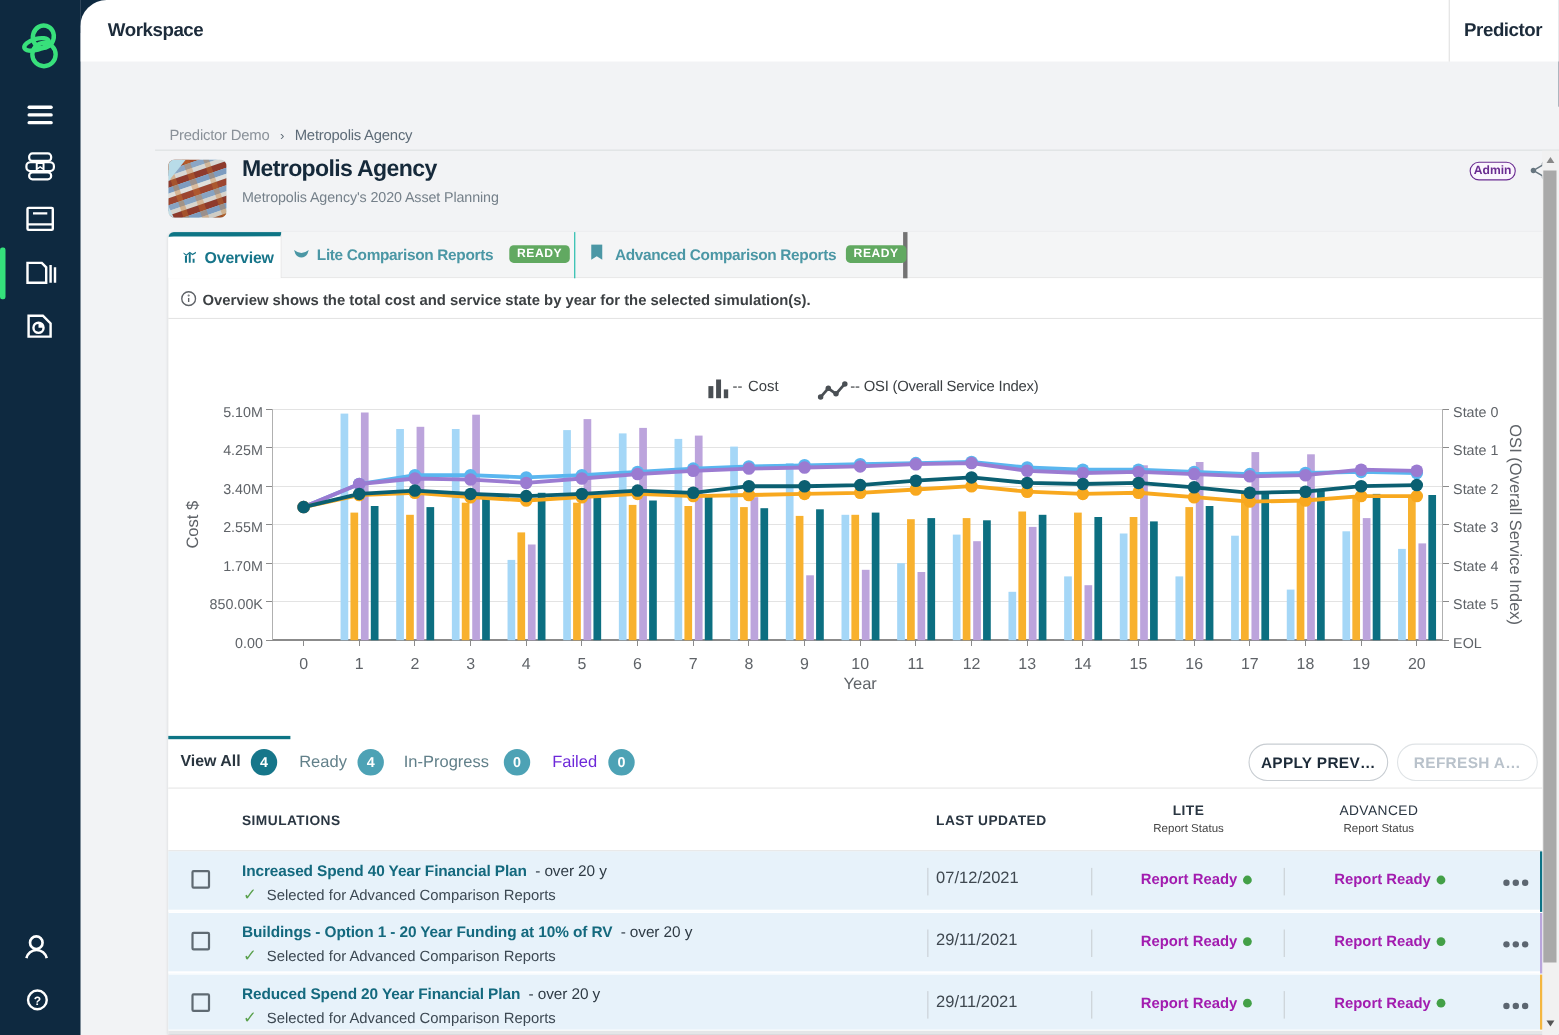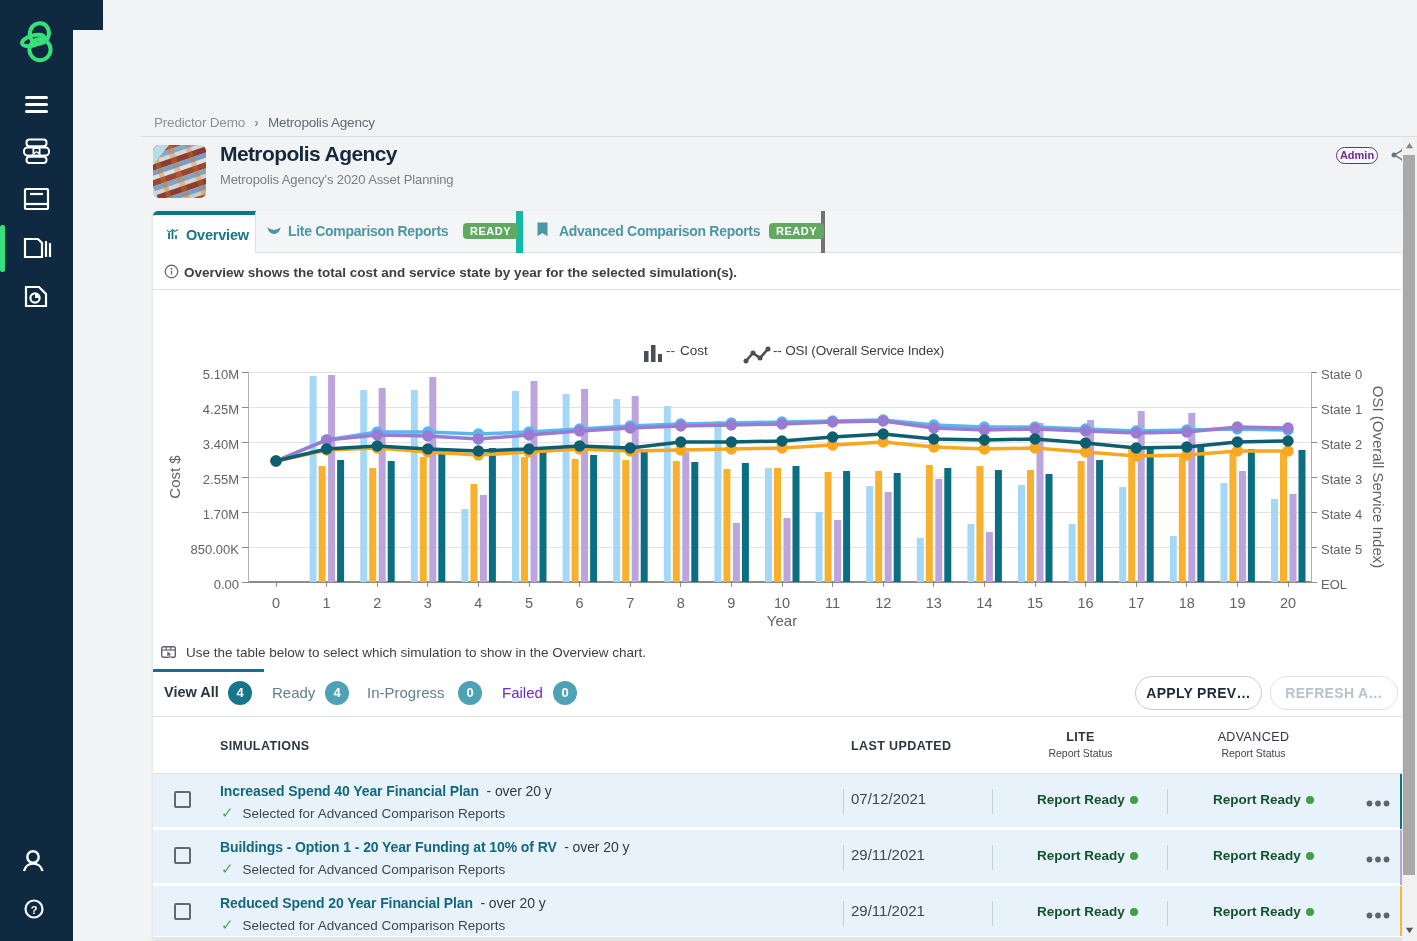--- a/index.html
+++ b/index.html
@@ -42,21 +42,21 @@
 .thead { position:absolute; left:0; top:506px; width:1253px; height:57px; background:#fff; border-bottom:1px solid #e0e0e0; }
 .trow { position:absolute; left:0; width:1253px; height:55px; background:#e7f2fa; }
 .trow .cb { position:absolute; left:21px; top:17px; width:17px; height:17px; border:2px solid #5f6a72; border-radius:2px; }
 .trow .t1 { position:absolute; left:67px; top:9px; font-size:14px; letter-spacing:-0.1px; }
 .trow .t1 b { color:#14697e; }
 .trow .t1 span { color:#2f3b45; font-size:14px; }
 .trow .t2 { position:absolute; left:68px; top:30px; font-size:13.5px; color:#3c4852; }
 .trow .t2 .chk { color:#5aa14c; font-size:15px; margin-right:9px; }
 .trow .date { position:absolute; left:698px; top:16px; font-size:15px; color:#3f4850; }
 .trow .vsep { position:absolute; top:15px; width:1px; height:25px; background:#c9cfd4; }
-.trow .rr { position:absolute; top:18px; font-size:13.5px; font-weight:bold; color:#14532d; }
+.trow .rr { position:absolute; top:18px; font-size:13.5px; font-weight:bold; color:#a21caf; }
 .trow .dot { display:inline-block; width:8px; height:8px; border-radius:50%; background:#43a047; margin-left:5px; }
 .trow .more { position:absolute; left:1213px; top:19px; }
 .trow .stripe { position:absolute; left:1247px; top:0; width:6px; height:55px; }
 .fsb { position:absolute; right:0; top:137px; width:15px; height:804px; background:#f1f1f1; z-index:10; }
 .fsb .thumb { position:absolute; left:1px; top:18px; width:12px; height:720px; background:#a9a9a9; }
 </style>
 </head>
 <body>
 <div class="sidebar">
   <svg width="73" height="941" viewBox="0 0 73 941">
@@ -107,20 +107,25 @@
     </g>
 
     <g stroke="#fff" stroke-width="2.2" fill="none">
       <circle cx="34" cy="909" r="8.5"></circle>
     </g>
     <text x="34" y="914" font-size="11" font-weight="bold" fill="#fff" text-anchor="middle" font-family="Liberation Sans">?</text>
   </svg>
 </div>
 <div class="main">
   <div class="corner"></div>
+  <div class="appbar">
+    <div class="title">Workspace</div>
+    <div class="vdiv"></div>
+    <div class="product">Predictor</div>
+  </div>
   <div class="content">
     <div class="breadcrumb">Predictor Demo <span class="sep">›</span> <span class="cur">Metropolis Agency</span></div>
     <div class="bc-div"></div>
     <div class="agency">
       <div class="photo">
         <svg width="53" height="53" viewBox="0 0 53 53">
           <rect width="53" height="53" fill="#b8dce8"></rect>
           <g transform="rotate(-19 30 26)">
             <rect x="-14" y="-8" width="84" height="9" fill="#a34a2a"></rect>
             <rect x="-14" y="1" width="84" height="5" fill="#8aa6c5"></rect>
@@ -154,21 +159,21 @@
     </div>
     <div class="card">
       <div class="cardtabs">
         <div class="ctab active" style="left:0; width:103px;">
           <svg style="position:absolute;left:12px;top:12px;" width="15" height="15" viewBox="0 0 24 24" fill="#17758a">
               <path d="M5 9.2h3V19H5zM10.6 5h2.8v14h-2.8zm5.6 8H19v6h-2.8z"></path>
               <path d="M3 4l4 3 5-4 4 3 5-3v2l-5 3-4-3-5 4-4-3z" fill="#17758a"></path>
             </svg>
           <span class="lbl" style="position:absolute;left:33px;top:12px;font-size:14.5px;letter-spacing:-0.2px;">Overview</span>
         </div>
-        <div class="ctab" style="left:103px; width:267px; border-right:7px solid #14b8a6;">
+        <div class="ctab" style="left:103px; width:267px; border-right:1px solid #14b8a6;">
           <svg style="position:absolute;left:10px;top:12px;" width="16" height="14" viewBox="0 0 24 20" fill="#4b97a5">
               <path d="M2 6 q10 8 20 0 q-2 10 -10 10 q-8 0 -10 -10z"></path>
             </svg>
           <span style="position:absolute;left:32px;top:12px;font-weight:bold;font-size:14px;letter-spacing:-0.3px;color:#4b97a5;">Lite Comparison Reports</span>
           <span class="ready" style="position:absolute;left:207px;top:12px;">READY</span>
         </div>
         <div class="ctab" style="left:370px; width:302px; border-right:4px solid #737373;">
           <svg style="position:absolute;left:12px;top:11px;" width="15" height="17" viewBox="0 0 24 26" fill="#4b97a5">
               <path d="M4 0 h16 v22 l-8 -5 -8 5 z"></path>
             </svg>
@@ -442,30 +447,20 @@
             <line x1="1033.8000000000002" y1="291" x2="1033.8000000000002" y2="296" stroke="#8b8b8b" shape-rendering="crispEdges"></line>
             <text x="1033.8000000000002" y="317" font-size="14.5" fill="#5f6368" text-anchor="middle">18</text>
             <line x1="1084.4" y1="291" x2="1084.4" y2="296" stroke="#8b8b8b" shape-rendering="crispEdges"></line>
             <text x="1084.4" y="317" font-size="14.5" fill="#5f6368" text-anchor="middle">19</text>
             <line x1="1135" y1="291" x2="1135" y2="296" stroke="#8b8b8b" shape-rendering="crispEdges"></line>
             <text x="1135" y="317" font-size="14.5" fill="#5f6368" text-anchor="middle">20</text>
             <text x="629" y="335" font-size="15" fill="#5f6368" text-anchor="middle">Year</text>
             <text x="27" y="186" font-size="15" fill="#5f6368" text-anchor="middle" transform="rotate(-90 27 186)">Cost $</text>
             <text x="1220" y="186" font-size="15" fill="#5f6368" text-anchor="middle" transform="rotate(90 1220 186)">OSI (Overall Service Index)</text>
           </svg></div>
-      <div class="note">
-        <svg style="position:absolute;left:-3px;top:1px;" width="15" height="13" viewBox="0 0 15 13">
-            <rect x="0.7" y="0.7" width="13.6" height="10.6" rx="1.5" fill="none" stroke="#5f6368" stroke-width="1.4"></rect>
-            <line x1="0.7" y1="4" x2="14.3" y2="4" stroke="#5f6368" stroke-width="1.2"></line>
-            <line x1="5.2" y1="0.7" x2="5.2" y2="4" stroke="#5f6368" stroke-width="1.2"></line>
-            <line x1="9.8" y1="0.7" x2="9.8" y2="4" stroke="#5f6368" stroke-width="1.2"></line>
-            <path d="M6.2 5 l4.6 3.4 -2 .3 1.2 2.5 -1.4 .8 -1.3 -2.6 -1.4 1.5 z" fill="#5f6368" stroke="#fff" stroke-width="0.5"></path>
-          </svg>
-        <span style="margin-left:22px;">Use the table below to select which simulation to show in the Overview chart.</span>
-      </div>
       <div class="filterrow">
         <div class="findicator"></div>
         <div class="ftab" style="left:11px; font-weight:bold; font-size:14.5px; color:#29353f;">View All</div>
         <div class="fbadge" style="left:75px; background:#16768a;">4</div>
         <div class="ftab" style="left:119px; color:#62808a;">Ready</div>
         <div class="fbadge" style="left:172px; background:#4da2b5;">4</div>
         <div class="ftab" style="left:214px; color:#62808a;">In-Progress</div>
         <div class="fbadge" style="left:305px; background:#4da2b5;">0</div>
         <div class="ftab" style="left:349px; color:#6d28d9;text-align:center;">Failed</div>
         <div class="fbadge" style="left:400px; background:#4da2b5;">0</div>

